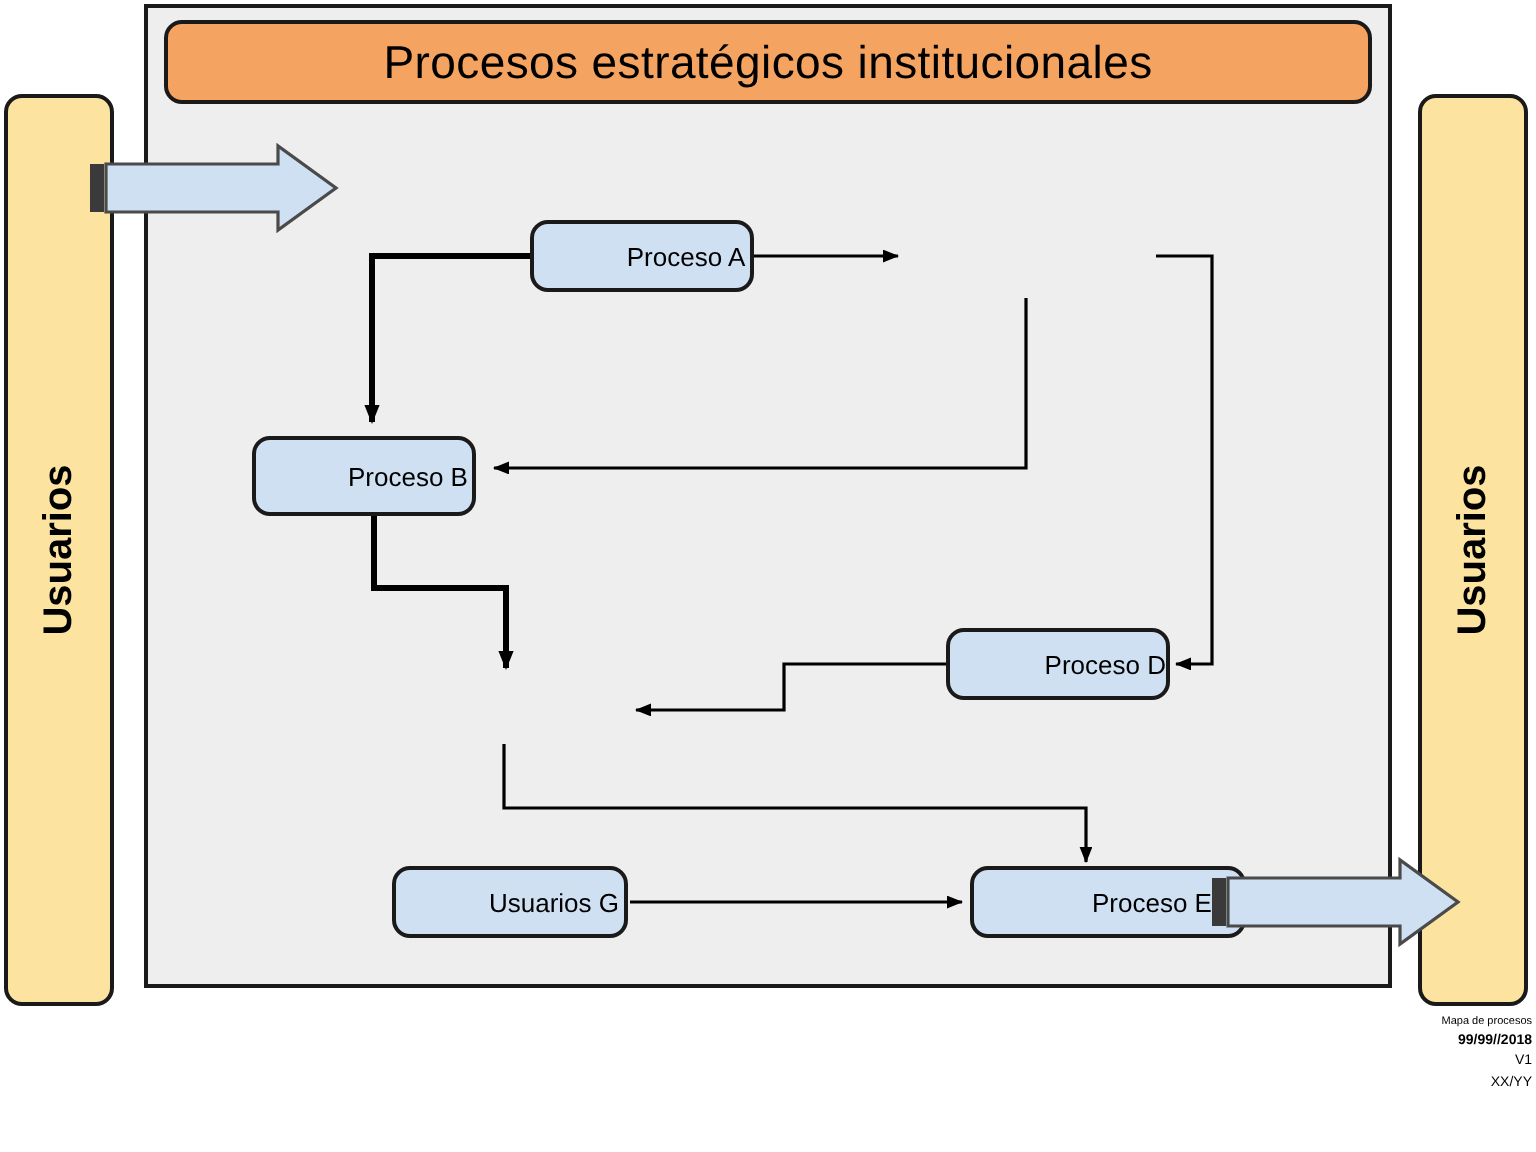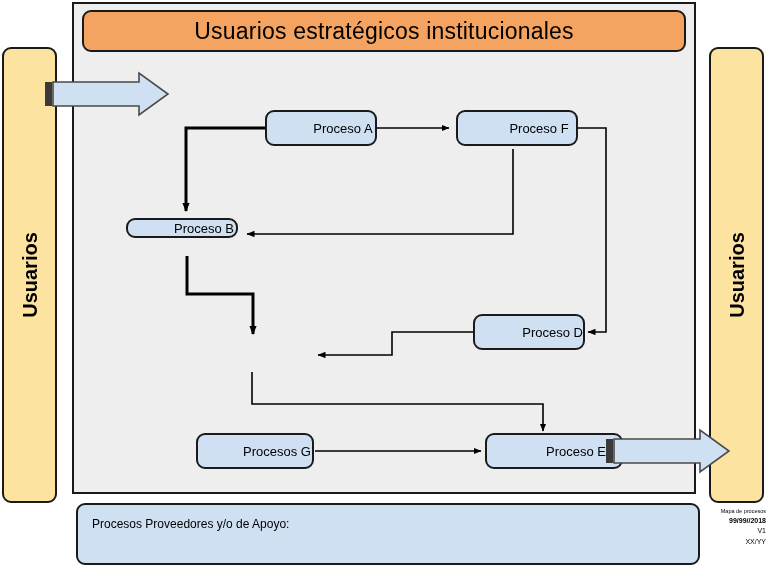--- a/index.html
+++ b/index.html
@@ -149,21 +149,21 @@
     z-index: 5;
   }
 </style>
 </head>
 <body>
 
 <div id="canvas">
 
   <div class="main-panel"></div>
 
-  <div class="title-banner">Usuarios estratégicos institucionales</div>
+  <div class="title-banner">Procesos estratégicos institucionales</div>
 
   <div class="usuarios-bar left">
     <span class="vlabel">Usuarios</span>
   </div>
 
   <div class="usuarios-bar right">
     <span class="vlabel">Usuarios</span>
   </div>
 
   <svg class="wires" viewBox="0 0 768 576">
@@ -190,54 +190,48 @@
 
     <path class="wire" d="M252,372 L252,404 L543,404 L543,431" marker-end="url(#ah)"></path>
 
     <path class="wire" d="M315,451 L481,451" marker-end="url(#ah)"></path>
   </svg>
 
   <div class="pbox" style="left:265px; top:110px; width:112px; height:36px;">
     <span>Proceso A</span>
   </div>
 
-  <div class="pbox" style="left:456px; top:110px; width:122px; height:36px;">
-    <span>Proceso F</span>
-  </div>
-
-  <div class="pbox" style="left:126px; top:218px; width:112px; height:20px;">
+
+  <div class="pbox" style="left:126px; top:218px; width:112px; height:40px;">
     <span>Proceso B</span>
   </div>
 
   <div class="pbox" style="left:473px; top:314px; width:112px; height:36px;justify-content:flex-end;">
     <span>Proceso D</span>
   </div>
 
 
   <div class="pbox" style="left:196px; top:433px; width:118px; height:36px;">
-    <span>Procesos G</span>
+    <span>Usuarios G</span>
   </div>
 
   <div class="pbox" style="left:485px; top:433px; width:138px; height:36px;">
     <span>Proceso E</span>
   </div>
 
   <svg class="block-arrow" style="left:44px; top:70px;" width="126" height="48" viewBox="0 0 126 48">
     <rect x="1" y="12" width="7" height="24" fill="#3a3a3a"></rect>
     <path d="M9,12 L95,12 L95,3 L124,24 L95,45 L95,36 L9,36 Z" fill="#cfe0f3" stroke="#4a4a4a" stroke-width="1.6" stroke-linejoin="miter"></path>
   </svg>
 
   <svg class="block-arrow" style="left:605px; top:427px;" width="126" height="48" viewBox="0 0 126 48">
     <rect x="1" y="12" width="7" height="24" fill="#3a3a3a"></rect>
     <path d="M9,12 L95,12 L95,3 L124,24 L95,45 L95,36 L9,36 Z" fill="#cfe0f3" stroke="#4a4a4a" stroke-width="1.6" stroke-linejoin="miter"></path>
   </svg>
 
-  <div class="footer-box">
-    <span>Procesos Proveedores y/o de Apoyo:</span>
-  </div>
 
   <div class="meta-block">
     <div>Mapa de procesos</div>
     <div class="meta-strong">99/99//2018</div>
     <div class="meta-mid">V1</div>
     <div class="meta-mid">XX/YY</div>
   </div>
 
 </div>
 

